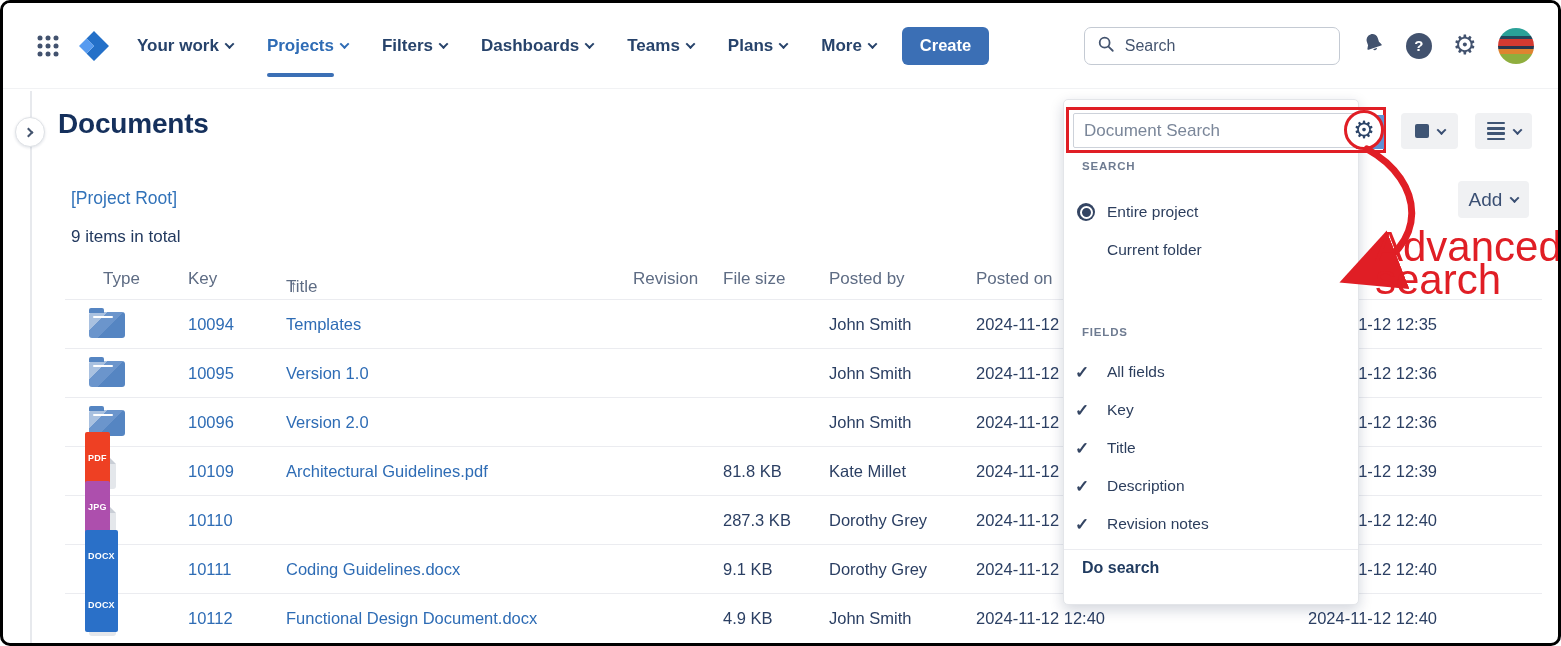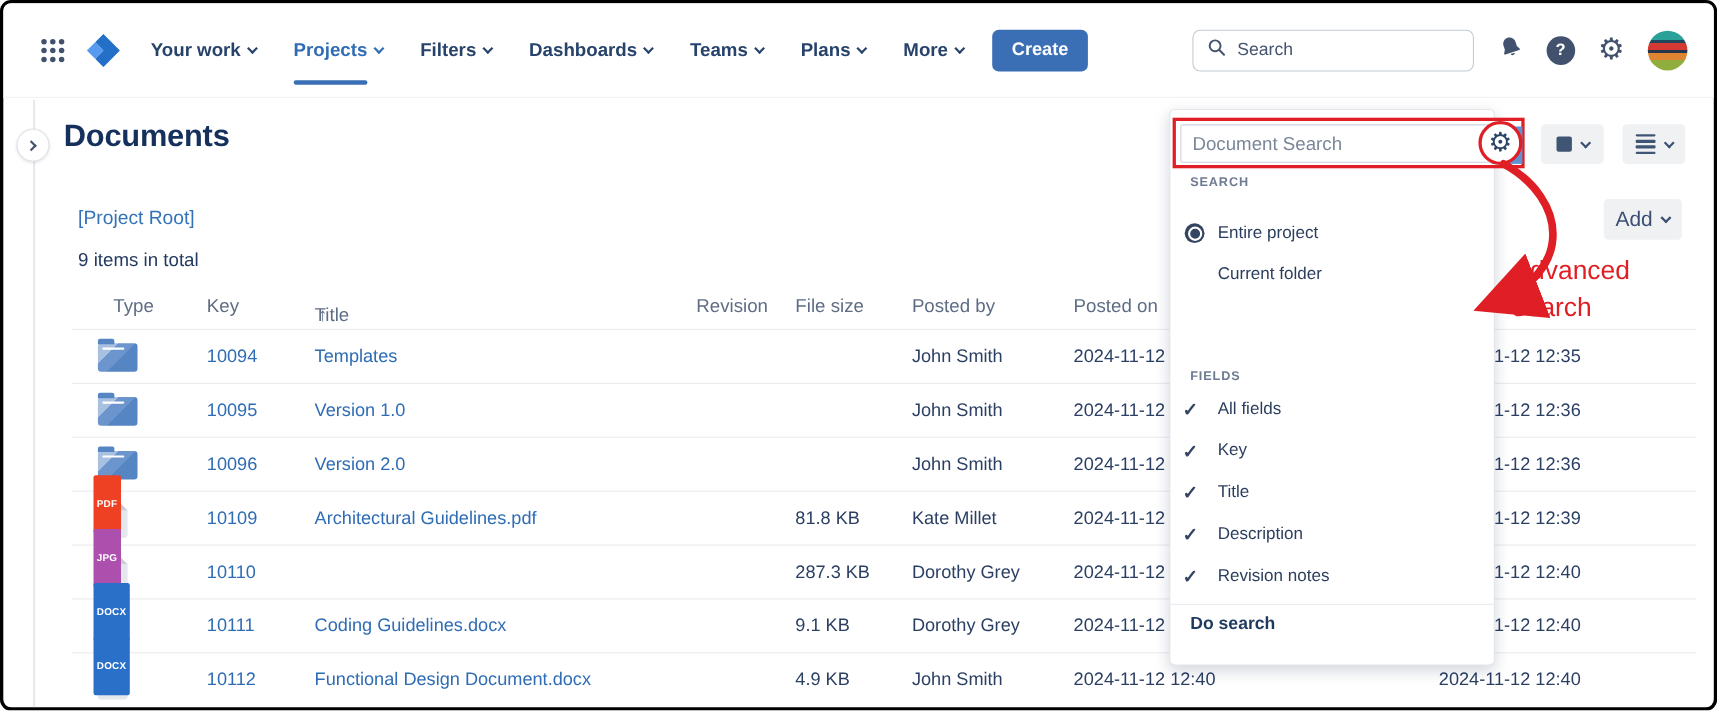--- a/index.html
+++ b/index.html
@@ -111,21 +111,21 @@
   .doc-input::placeholder { color:#7a8699; opacity:1; }
   .blue-chip { position:absolute; left:1353px; top:112px; width:28px; height:34px; background:#5f92d5; z-index:51; }
   .gear-circle { position:absolute; left:1341px; top:107px; width:40px; height:40px; border-radius:50%;
              background:#fff; border:3px solid #e01e25; display:flex; align-items:center; justify-content:center;
              z-index:52; cursor:pointer; }
   .gear-circle .gear-glyph { font-size:24px; color:#2c4569; }
 
   
   .arrow-svg { position:absolute; left:1300px; top:140px; width:190px; height:170px; z-index:53; pointer-events:none; }
   .annot-text { position:absolute; left:1372px; top:227px; z-index:54; color:#e01e25;
-                font-size:24px; line-height:33px; pointer-events:none; }
+                font-size:42px; line-height:33px; pointer-events:none; }
 </style>
 </head>
 <body>
 
 <div id="screen">
 
   <div class="topnav">
     <div class="nav-left">
       <div class="appgrid">
         <svg width="24" height="24" viewBox="0 0 24 24">
@@ -359,21 +359,21 @@
     <div class="p-label" style="top:60px">SEARCH</div>
 
     <div class="p-opt" style="top:137px">
       <span class="lbl">Current folder</span>
     </div>
     <div class="p-opt" style="top:99px">
       <span class="radio-sel"></span>
       <span class="lbl">Entire project</span>
     </div>
 
-    <div class="p-label" style="top:236px">FIELDS</div>
+    <div class="p-label" style="top:226px">FIELDS</div>
 
     <div class="p-opt" style="top:259px">
       <span class="check">✓</span>
       <span class="lbl">All fields</span>
     </div>
     <div class="p-opt" style="top:297px">
       <span class="check">✓</span>
       <span class="lbl">Key</span>
     </div>
     <div class="p-opt" style="top:335px">

